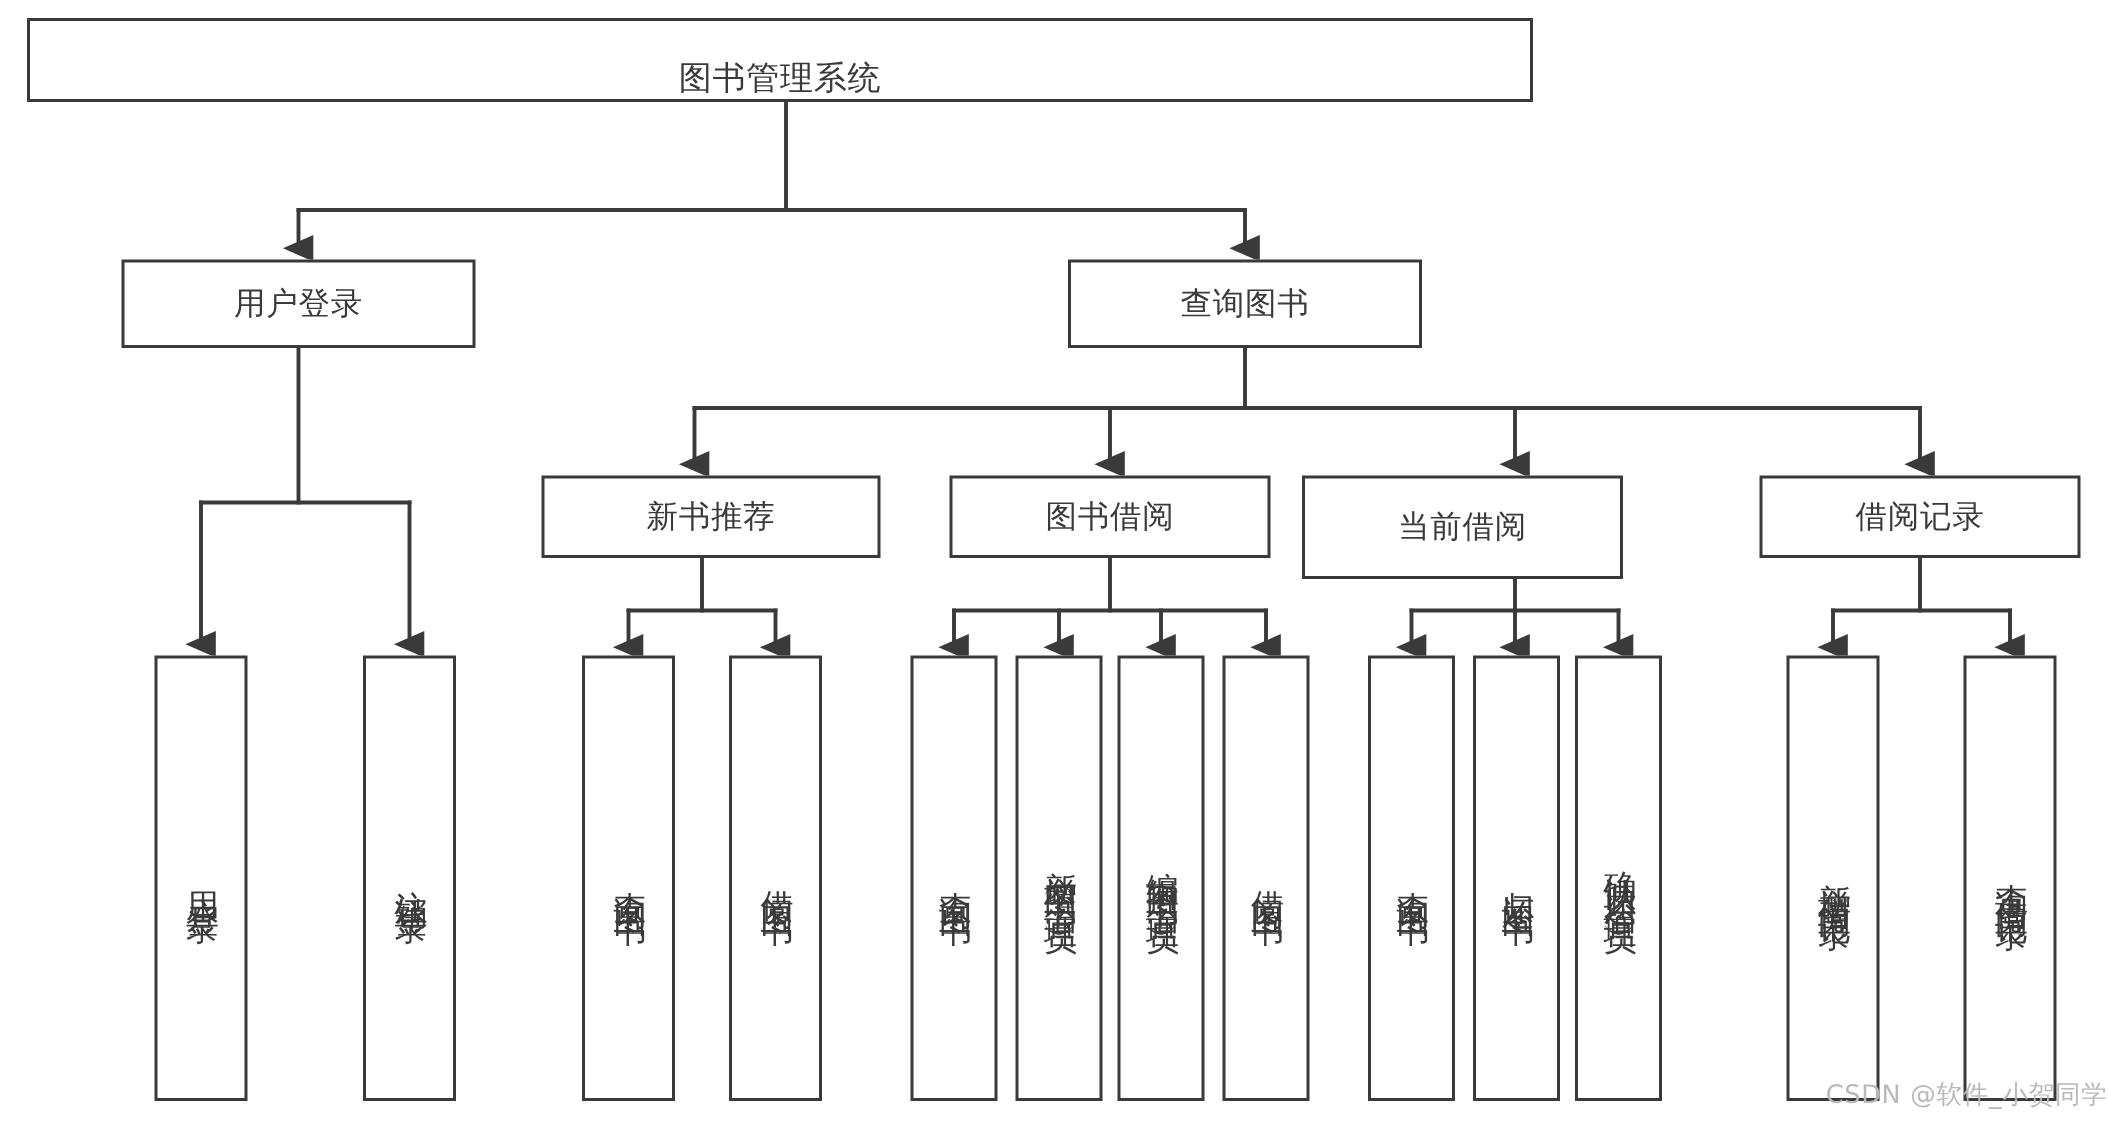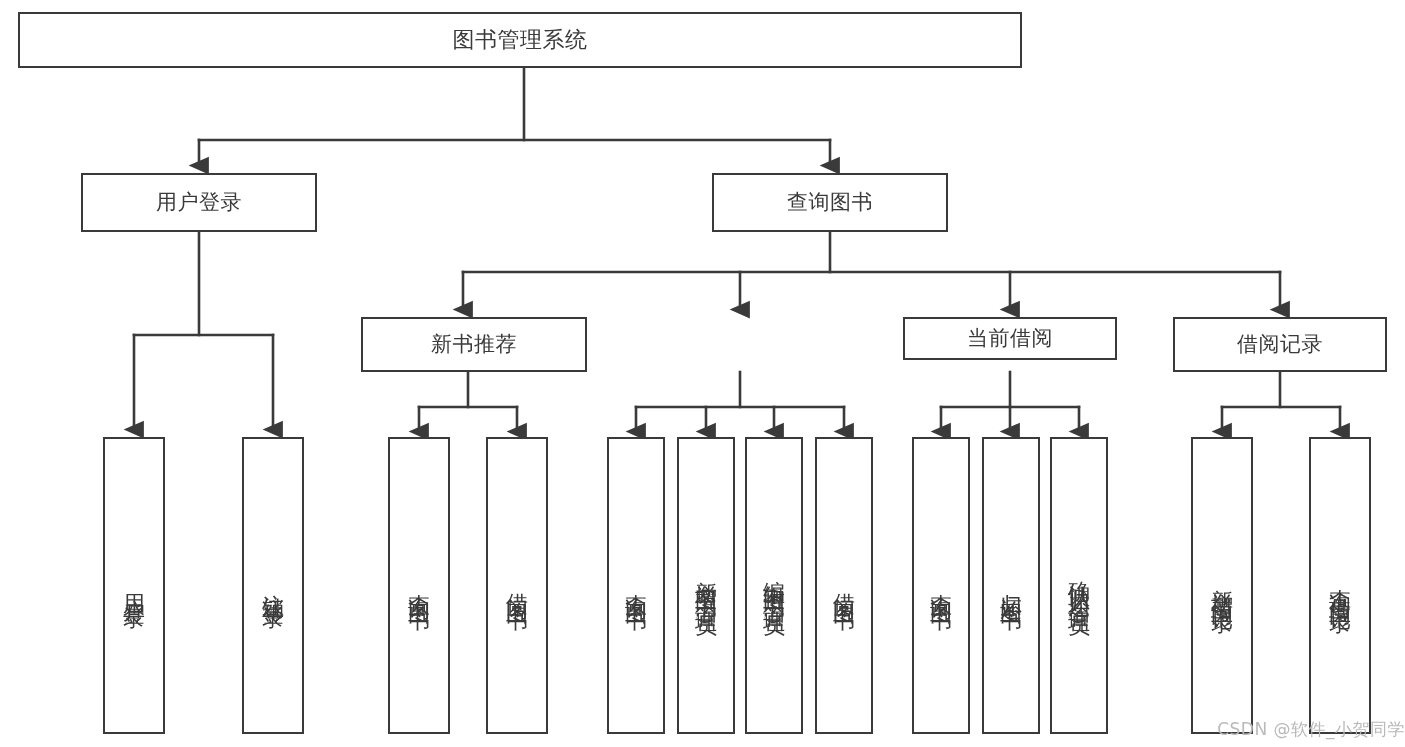--- a/index.html
+++ b/index.html
@@ -127,38 +127,41 @@
       <path d="M1010,407 L1010,430" marker-end="url(#arrowhead)"></path>
       <path d="M1079,407 L1079,430" marker-end="url(#arrowhead)"></path>
 
       <path d="M1280,372 L1280,407"></path>
       <path d="M1222,407 L1340,407"></path>
       <path d="M1222,407 L1222,430" marker-end="url(#arrowhead)"></path>
       <path d="M1340,407 L1340,430" marker-end="url(#arrowhead)"></path>
     </g>
   </svg>
 
-  <div class="node root" style="left:18px; top:12px; width:1004px; height:56px;">
+  <div class="node root" style="left:18px; top:12px; width:1004px; height:56px;align-items:flex-end;">
     <span class="node-label">图书管理系统</span>
   </div>
 
   <div class="node" style="left:81px; top:173px; width:236px; height:59px;">
     <span class="node-label">用户登录</span>
   </div>
 
   <div class="node" style="left:712px; top:173px; width:236px; height:59px;">
     <span class="node-label">查询图书</span>
   </div>
 
   <div class="node" style="left:361px; top:317px; width:226px; height:55px;">
     <span class="node-label">新书推荐</span>
   </div>
 
-
-  <div class="node" style="left:903px; top:317px; width:214px; height:43px;justify-content:center;">
+  <div class="node" style="left:633px; top:317px; width:214px; height:55px;">
+    <span class="node-label">图书借阅</span>
+  </div>
+
+  <div class="node" style="left:868px; top:317px; width:214px; height:69px;justify-content:center;">
     <span class="node-label">当前借阅</span>
   </div>
 
   <div class="node" style="left:1173px; top:317px; width:214px; height:55px;">
     <span class="node-label">借阅记录</span>
   </div>
 
   <div class="node leaf" style="left:103px; top:437px; width:62px; height:297px;">
     <span class="node-label">用户登录</span>
   </div>

